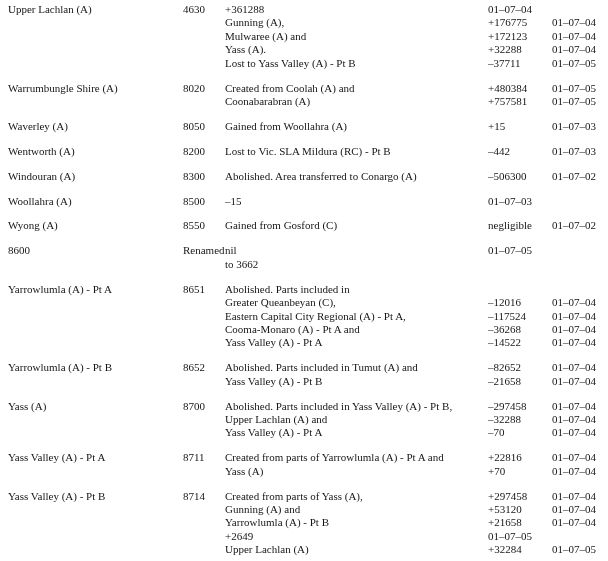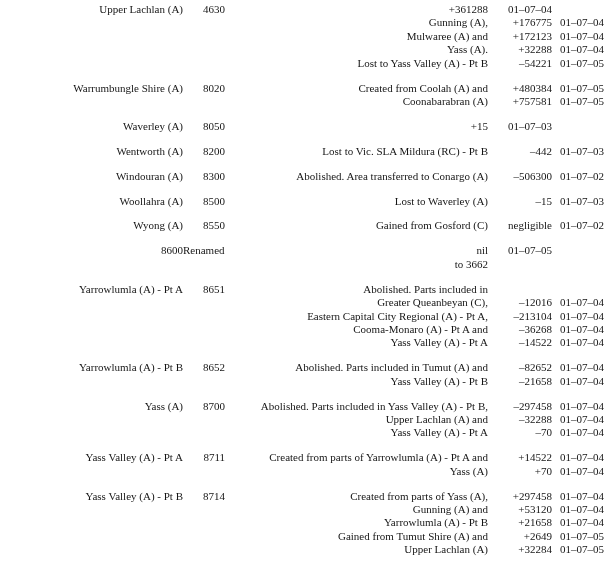--- a/index.html
+++ b/index.html
@@ -15,21 +15,20 @@
     padding-top: 3px;
     background: #ffffff;
     color: #161616;
     font-family: "Liberation Serif", "DejaVu Serif", serif;
     font-size: 11px;
     line-height: 13.4px;
     overflow: hidden;
   }
   .group {
     margin-bottom: 11.5px;
-    text-align: right;
   }
   .line {
     display: grid;
     grid-template-columns: 175px 42px 263px 64px 52px;
     padding-left: 8px;
     box-sizing: border-box;
   }
   .cell {
     white-space: nowrap;
     overflow: hidden;
@@ -74,21 +73,21 @@
     <div class="cell code"></div>
     <div class="cell desc">Yass (A).</div>
     <div class="cell value">+32288</div>
     <div class="cell date">01–07–04</div>
   </div>
 
   <div class="line">
     <div class="cell name"></div>
     <div class="cell code"></div>
     <div class="cell desc">Lost to Yass Valley (A) - Pt B</div>
-    <div class="cell value">–54221</div>
+    <div class="cell value">–37711</div>
     <div class="cell date">01–07–05</div>
   </div>
 </div>
       <div class="group">
   <div class="line">
     <div class="cell name">Warrumbungle Shire (A)</div>
     <div class="cell code">8020</div>
     <div class="cell desc">Created from Coolah (A) and</div>
     <div class="cell value">+480384</div>
     <div class="cell date">01–07–05</div>
@@ -99,20 +98,21 @@
     <div class="cell code"></div>
     <div class="cell desc">Coonabarabran (A)</div>
     <div class="cell value">+757581</div>
     <div class="cell date">01–07–05</div>
   </div>
 </div>
       <div class="group">
   <div class="line">
     <div class="cell name">Waverley (A)</div>
     <div class="cell code">8050</div>
+    <div class="cell desc">Gained from Woollahra (A)</div>
     <div class="cell value">+15</div>
     <div class="cell date">01–07–03</div>
   </div>
 </div>
       <div class="group">
   <div class="line">
     <div class="cell name">Wentworth (A)</div>
     <div class="cell code">8200</div>
     <div class="cell desc">Lost to Vic. SLA Mildura (RC) - Pt B</div>
     <div class="cell value">–442</div>
@@ -125,21 +125,20 @@
     <div class="cell code">8300</div>
     <div class="cell desc">Abolished. Area transferred to Conargo (A)</div>
     <div class="cell value">–506300</div>
     <div class="cell date">01–07–02</div>
   </div>
 </div>
       <div class="group">
   <div class="line">
     <div class="cell name">Woollahra (A)</div>
     <div class="cell code">8500</div>
-    <div class="cell desc">Lost to Waverley (A)</div>
     <div class="cell value">–15</div>
     <div class="cell date">01–07–03</div>
   </div>
 </div>
       <div class="group">
   <div class="line">
     <div class="cell name">Wyong (A)</div>
     <div class="cell code">8550</div>
     <div class="cell desc">Gained from Gosford (C)</div>
     <div class="cell value">negligible</div>
@@ -176,21 +175,21 @@
     <div class="cell code"></div>
     <div class="cell desc">Greater Queanbeyan (C),</div>
     <div class="cell value">–12016</div>
     <div class="cell date">01–07–04</div>
   </div>
 
   <div class="line">
     <div class="cell name"></div>
     <div class="cell code"></div>
     <div class="cell desc">Eastern Capital City Regional (A) - Pt A,</div>
-    <div class="cell value">–213104</div>
+    <div class="cell value">–117524</div>
     <div class="cell date">01–07–04</div>
   </div>
 
   <div class="line">
     <div class="cell name"></div>
     <div class="cell code"></div>
     <div class="cell desc">Cooma-Monaro (A) - Pt A and</div>
     <div class="cell value">–36268</div>
     <div class="cell date">01–07–04</div>
   </div>
@@ -243,21 +242,21 @@
     <div class="cell desc">Yass Valley (A) - Pt A</div>
     <div class="cell value">–70</div>
     <div class="cell date">01–07–04</div>
   </div>
 </div>
       <div class="group">
   <div class="line">
     <div class="cell name">Yass Valley (A) - Pt A</div>
     <div class="cell code">8711</div>
     <div class="cell desc">Created from parts of Yarrowlumla (A) - Pt A and</div>
-    <div class="cell value">+14522</div>
+    <div class="cell value">+22816</div>
     <div class="cell date">01–07–04</div>
   </div>
 
   <div class="line">
     <div class="cell name"></div>
     <div class="cell code"></div>
     <div class="cell desc">Yass (A)</div>
     <div class="cell value">+70</div>
     <div class="cell date">01–07–04</div>
   </div>
@@ -283,21 +282,20 @@
     <div class="cell name"></div>
     <div class="cell code"></div>
     <div class="cell desc">Yarrowlumla (A) - Pt B</div>
     <div class="cell value">+21658</div>
     <div class="cell date">01–07–04</div>
   </div>
 
   <div class="line">
     <div class="cell name"></div>
     <div class="cell code"></div>
-    <div class="cell desc">Gained from Tumut Shire (A) and</div>
     <div class="cell value">+2649</div>
     <div class="cell date">01–07–05</div>
   </div>
 
   <div class="line">
     <div class="cell name"></div>
     <div class="cell code"></div>
     <div class="cell desc">Upper Lachlan (A)</div>
     <div class="cell value">+32284</div>
     <div class="cell date">01–07–05</div>

